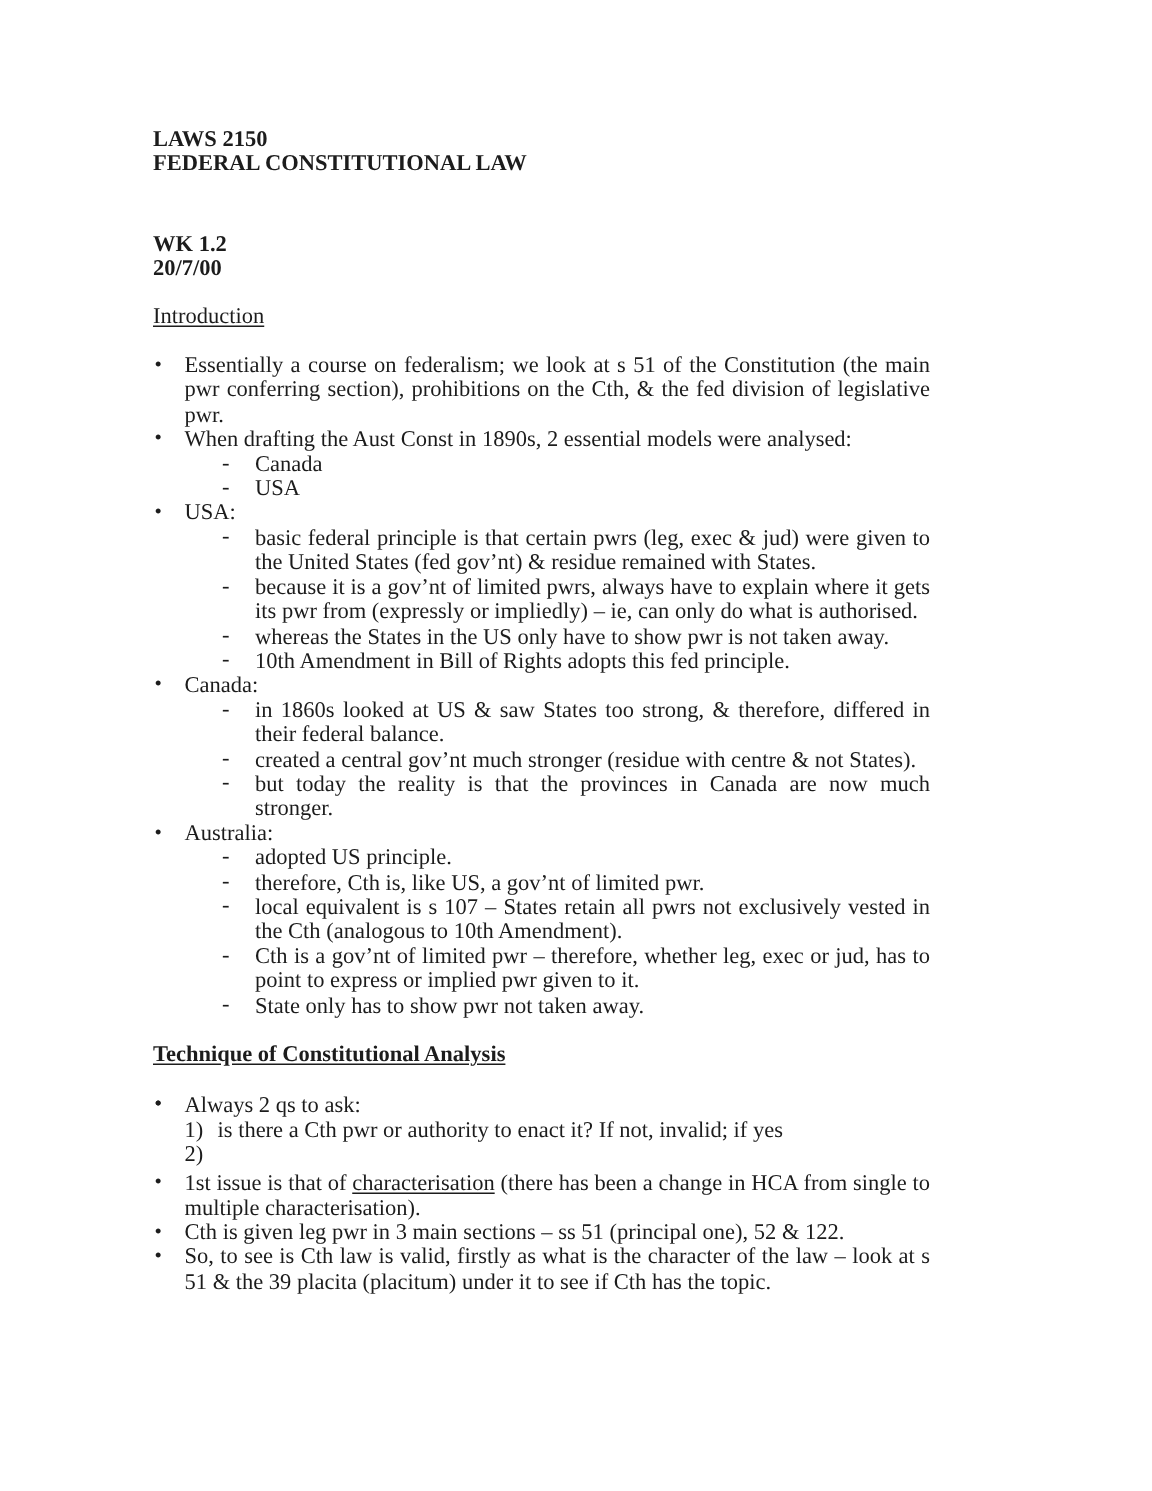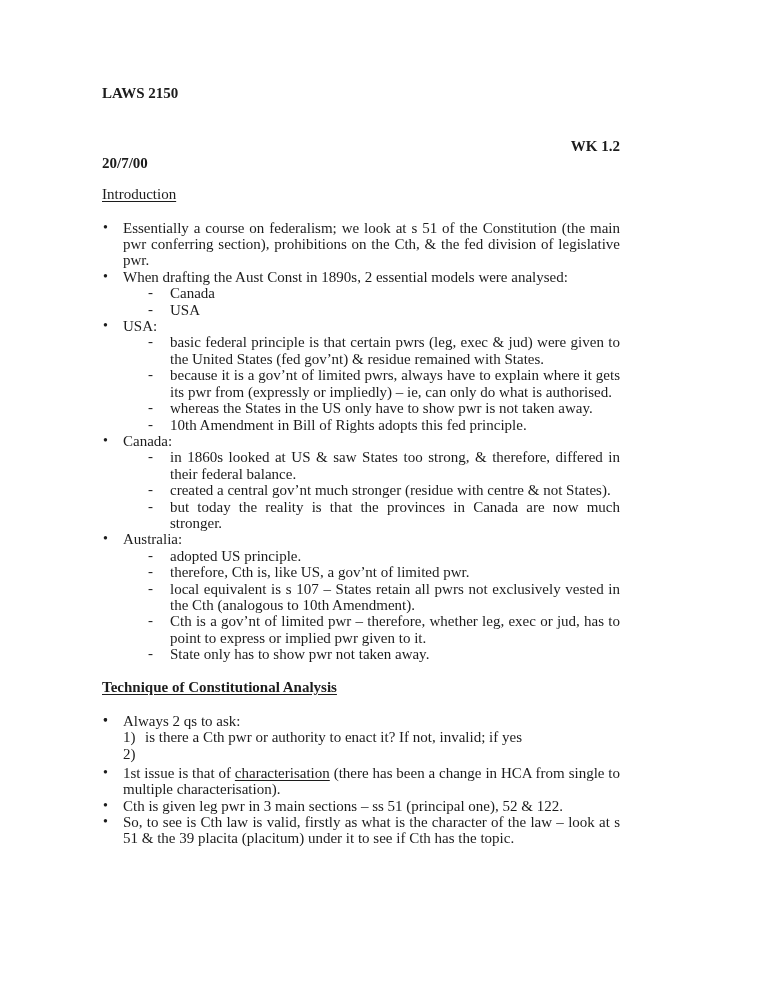--- a/index.html
+++ b/index.html
@@ -17,21 +17,21 @@
     height: 994px;
     padding: 85px 104px 0 102px;
     background: #ffffff;
   }
   .line {
     font-size: 15px;
     line-height: 16.4px;
   }
   .bold { font-weight: bold; }
   .underline { text-decoration: underline; text-underline-offset: 2px; }
-  .week-block { margin-top: 37px; text-align: right; }
+  .week-block { margin-top: 37px; }
   .heading-intro { margin-top: 15px; }
   .heading-technique { margin-top: 16px; font-weight: bold; }
   .list { margin-top: 17px; }
   .list-technique { margin-top: 18px; }
   .row {
     position: relative;
     font-size: 15px;
     line-height: 16.4px;
     text-align: justify;
   }
@@ -42,20 +42,21 @@
   .row.num { padding-left: 43px; }
   .row.num > .g { position: absolute; left: 21px; top: 0; }
   .row.gap-before { margin-top: 19px; }
 </style>
 </head>
 <body>
 
 <div class="page">
 
   <p class="line bold">LAWS 2150</p>
+  <p class="line bold">FEDERAL CONSTITUTIONAL LAW</p>
 
   <p class="line bold week-block">WK 1.2</p>
   <p class="line bold">20/7/00</p>
 
   <p class="line underline heading-intro">Introduction</p>
 
   <div class="list">
     <div class="row bullet">
       <span class="g">•</span>
       <span class="t">Essentially a course on federalism; we look at s 51 of the Constitution (the main pwr conferring section), prohibitions on the Cth, &amp; the fed division of legislative pwr.</span>

